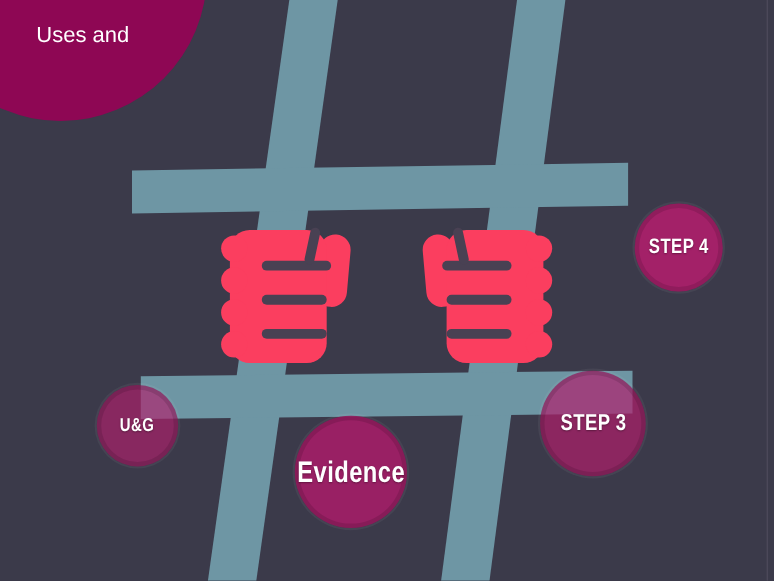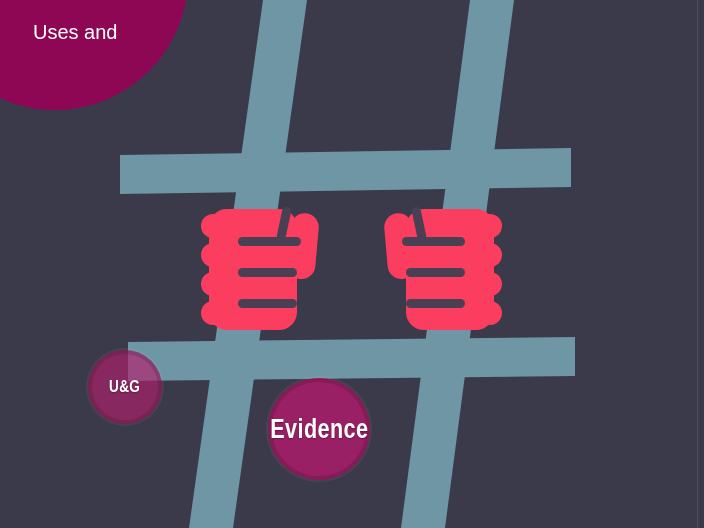--- a/index.html
+++ b/index.html
@@ -88,25 +88,31 @@
       <rect class="slot" x="283" y="207" width="9" height="34" rx="4.5" transform="rotate(12 287 207)"></rect>
     </g>
   </svg>
 
   <div class="bubble bubble-title">
     <div class="title-text">
       <span style="display:block">Uses and</span>
     </div>
   </div>
 
+  <div class="bubble step-bubble ring" id="bubble-step4">
+    <span class="lbl">STEP 4</span>
+  </div>
 
   <div class="bubble step-bubble ring" id="bubble-evidence">
     <span class="lbl">Evidence</span>
   </div>
 
   <div class="bubble step-bubble ring" id="bubble-ug">
     <span class="lbl">U&amp;G</span>
   </div>
 
+  <div class="bubble step-bubble ring" id="bubble-step3">
+    <span class="lbl">STEP 3</span>
+  </div>
 
   <div class="edge-line"></div>
 
 </div>
 
 </body></html>

